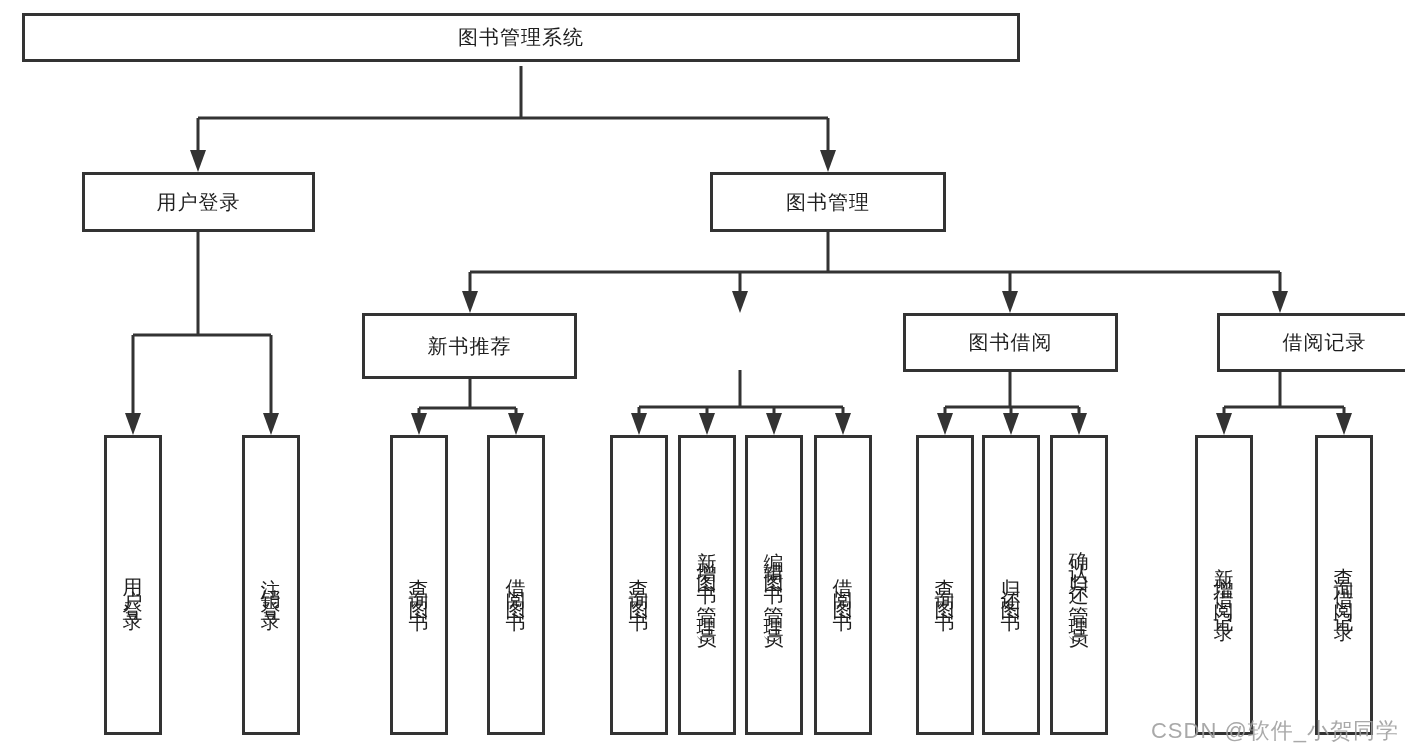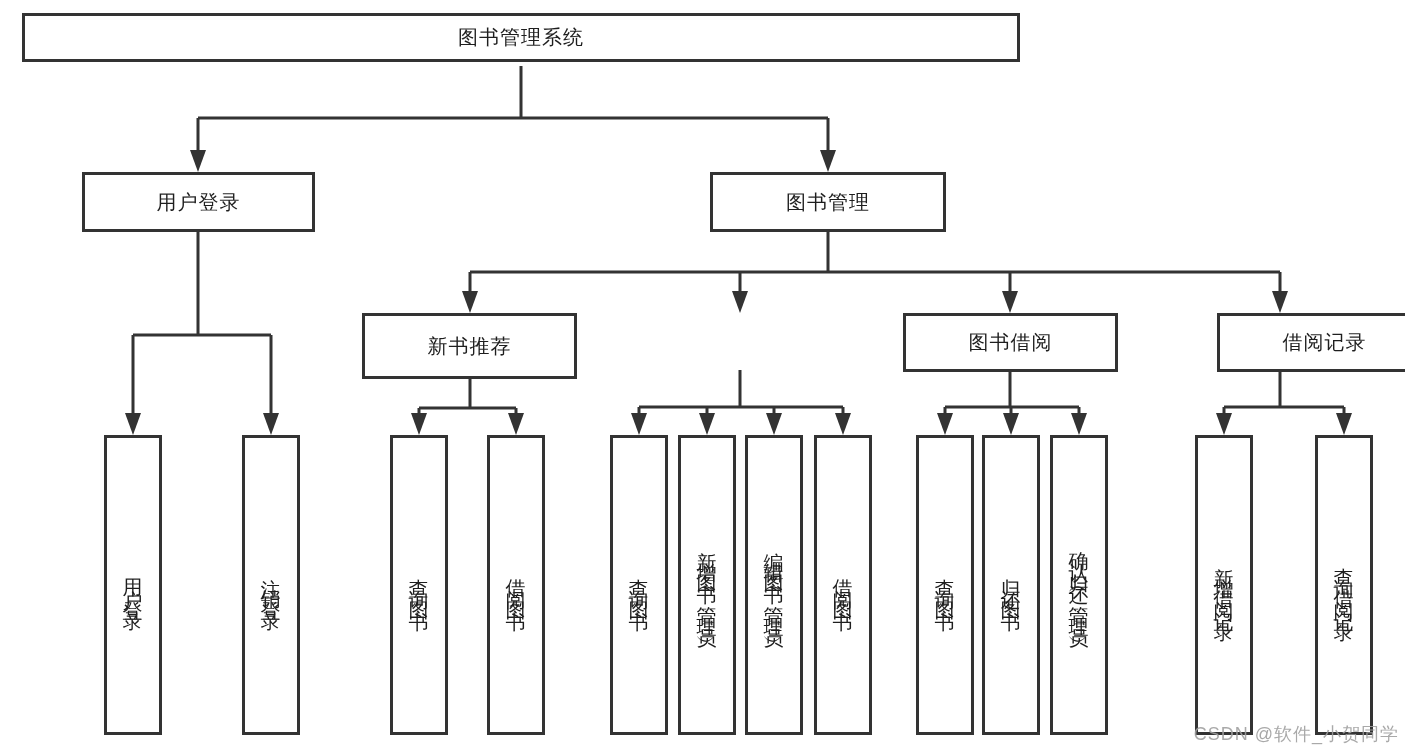--- a/index.html
+++ b/index.html
@@ -49,21 +49,21 @@
     font-size: 20px;
     letter-spacing: 11px;
     line-height: 1;
     color: #1e1e1e;
     white-space: nowrap;
   }
   .watermark {
     position: absolute;
     right: 6px;
     bottom: 1px;
-    font-size: 18px;
+    font-size: 22px;
     color: rgba(160,160,160,0.9);
     letter-spacing: 1px;
     pointer-events: none;
   }
 </style>
 </head>
 <body>
 
 <div class="canvas">
 

